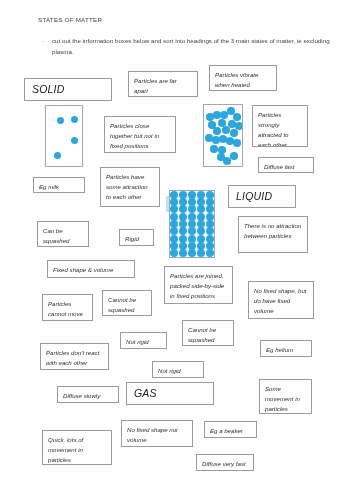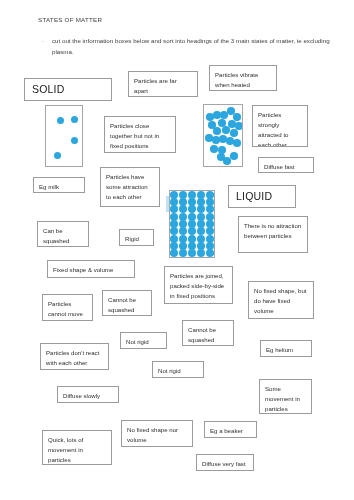--- a/index.html
+++ b/index.html
@@ -44,20 +44,21 @@
   .card {
     position: absolute;
     box-sizing: border-box;
     border: 0.8px solid #9b9b9b;
     background: #ffffff;
     color: #2e2e2e;
     font-size: 6.1px;
     line-height: 1.62;
     padding: 4px 5px 3px 5px;
     overflow: hidden;
+    font-style: italic;
   }
   .card.heading {
     font-size: 10.5px;
     line-height: 1.1;
     padding: 6px 7px;
     color: #1a1a1a;
     letter-spacing: 0.2px;
     display: flex;
     align-items: center;
   }
@@ -241,20 +242,21 @@
   <div class="card" style="left:120px; top:332px; width:47px; height:17px;">Not rigid</div>
 
   <div class="card" style="left:260px; top:340px; width:52px; height:17px;">Eg helium</div>
 
   <div class="card" style="left:40px; top:343px; width:69px; height:27px;">Particles don't react with each other</div>
 
   <div class="card" style="left:152px; top:361px; width:52px; height:17px;">Not rigid</div>
 
   <div class="card" style="left:57px; top:386px; width:62px; height:17px;">Diffuse slowly</div>
 
+  <div class="card heading" style="left:126px; top:382px; width:88px; height:23px;">GAS</div>
 
   <div class="card" style="left:259px; top:379px; width:53px; height:35px;">Some movement in particles</div>
 
   <div class="card" style="left:42px; top:430px; width:70px; height:35px;">Quick, lots of movement in particles</div>
 
   <div class="card" style="left:121px; top:420px; width:72px; height:27px;">No fixed shape nor volume</div>
 
   <div class="card" style="left:204px; top:421px; width:53px; height:17px;">Eg a beaker</div>
 
   <div class="card" style="left:196px; top:454px; width:58px; height:17px;">Diffuse very fast</div>

